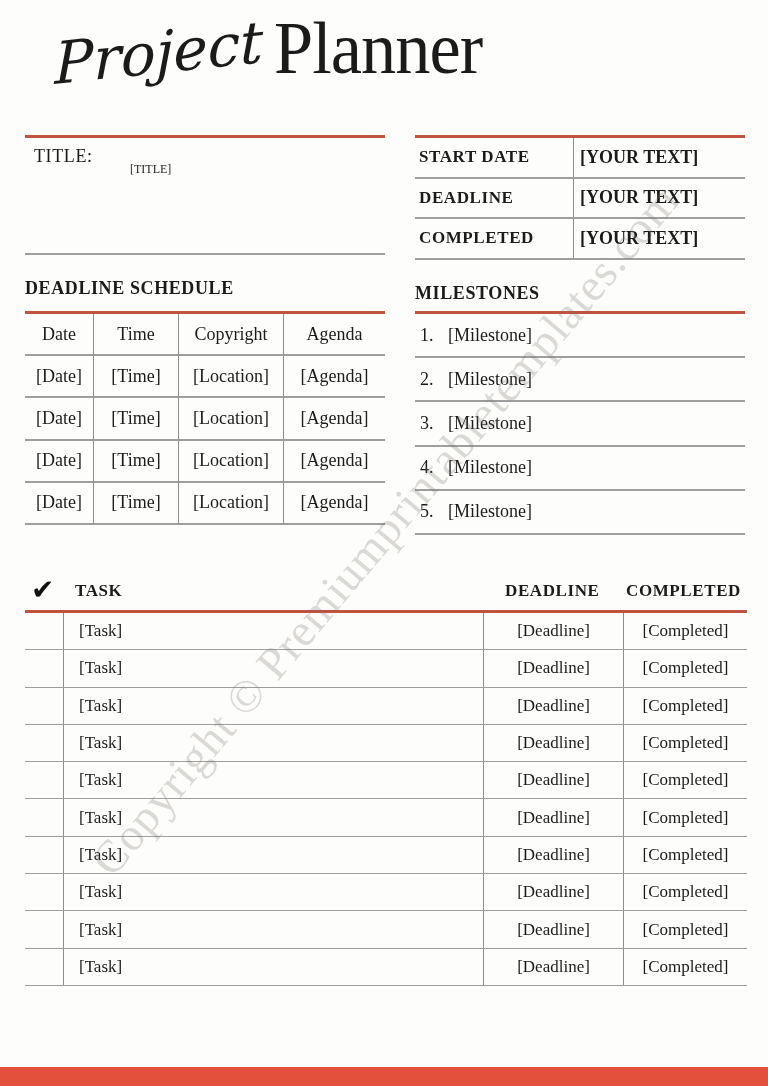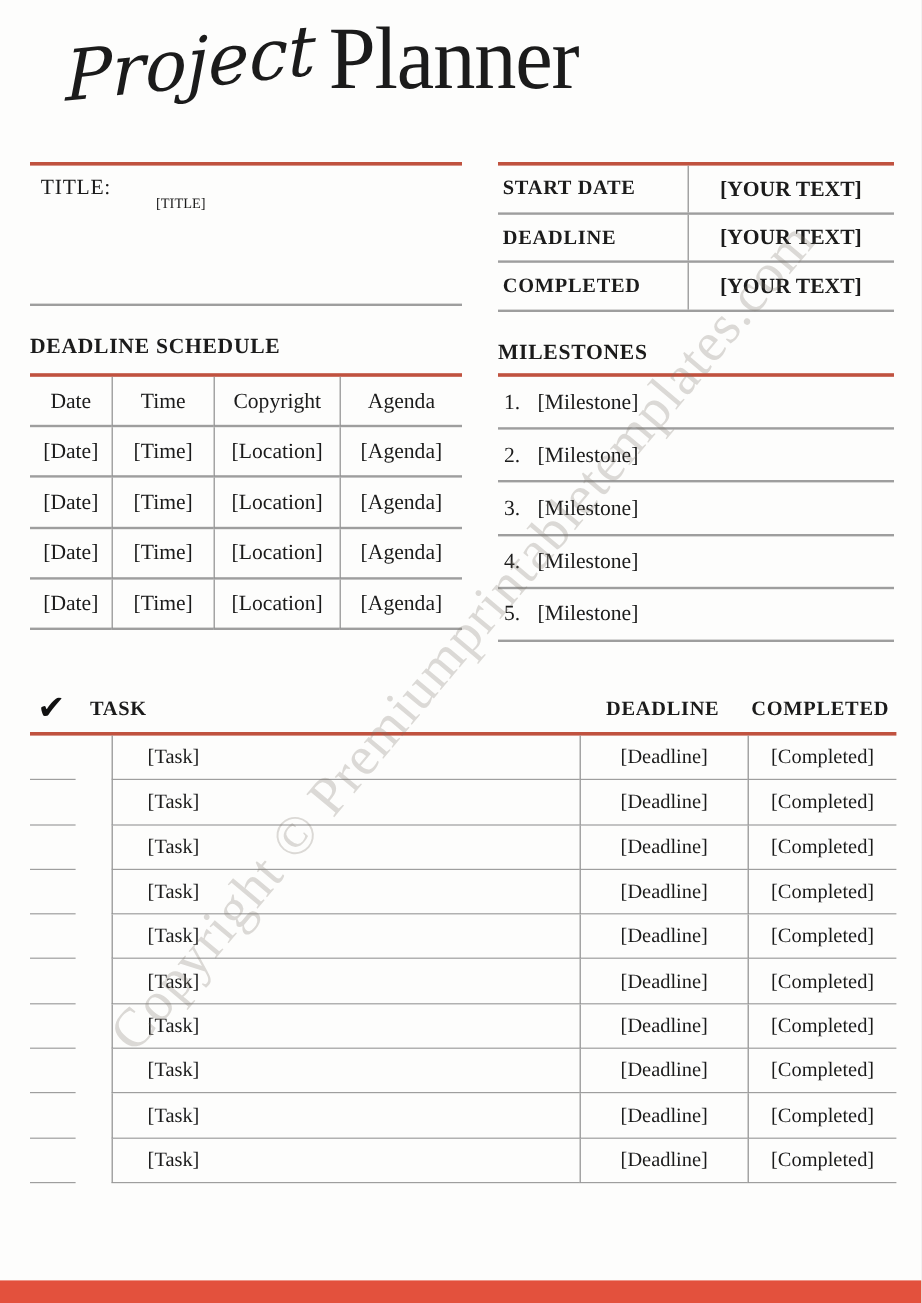--- a/index.html
+++ b/index.html
@@ -39,21 +39,21 @@
   .title-label{position:absolute;left:34px;top:146px;font-weight:400;font-size:18px;letter-spacing:.6px;}
   .title-value{position:absolute;left:130px;top:146px;font-weight:400;font-size:12px;margin-top:16px;}
   
   .dates-table{position:absolute;left:415px;top:138px;width:330px;}
   .dates-row{
     display:grid;grid-template-columns:158px 172px;
     height:38.6px;align-items:center;
     border-bottom:2px solid #9e9e9e;
   }
   .dates-label{padding-left:4px;font-weight:700;font-size:17px;letter-spacing:.6px;}
-  .dates-value{border-left:1.5px solid #8d8d8d;height:100%;display:flex;align-items:center;padding-left:26px;font-weight:700;font-size:18px;}
+  .dates-value{border-left:1.5px solid #8d8d8d;height:100%;display:flex;align-items:center;padding-left:6px;font-weight:700;font-size:18px;}
   
   .meeting-table{position:absolute;left:25px;top:314px;width:360px;}
   .meeting-row{display:grid;grid-template-columns:68px 85px 105px 102px;height:42.2px;}
   .meeting-cell{
     display:flex;align-items:center;justify-content:center;
     font-size:18px;border-bottom:2px solid #9e9e9e;
   }
   .meeting-cell.vline{border-left:1.5px solid #8d8d8d;}
   .meeting-cell.head{font-size:18px;}
   
@@ -66,21 +66,21 @@
   .milestone-text{padding-left:2px;}
   
   .check-icon{position:absolute;left:31px;top:573px;font-size:28px;font-weight:700;color:#111;font-family:"DejaVu Sans",sans-serif;}
   .task-table{position:absolute;left:25px;top:613px;width:722px;}
   .task-row{display:grid;grid-template-columns:38px 420px 140px 124px;height:37.3px;}
   .task-cell{
     display:flex;align-items:center;
     font-size:17px;border-bottom:1.7px solid #9e9e9e;
   }
   .task-cell.vline{border-left:1.5px solid #8d8d8d;}
-  .task-cell.c-task{padding-left:29px;margin-left:30px;}
+  .task-cell.c-task{padding-left:15px;}
   .task-cell.c-dl,.task-cell.c-cp{justify-content:center;}
   
   .watermark{
     position:absolute;left:385px;top:530px;
     transform:translate(-50%,-50%) rotate(-50deg);
     white-space:nowrap;
     font-size:46px;letter-spacing:1px;
     color:rgba(125,115,105,.26);
     z-index:9;pointer-events:none;
     font-family:"Liberation Serif",serif;

